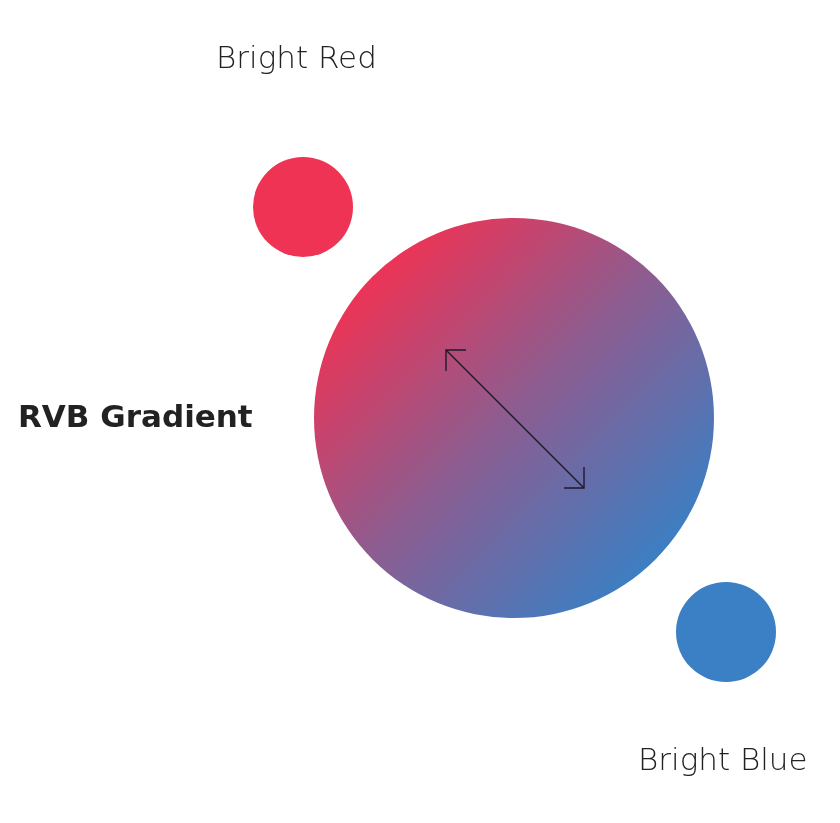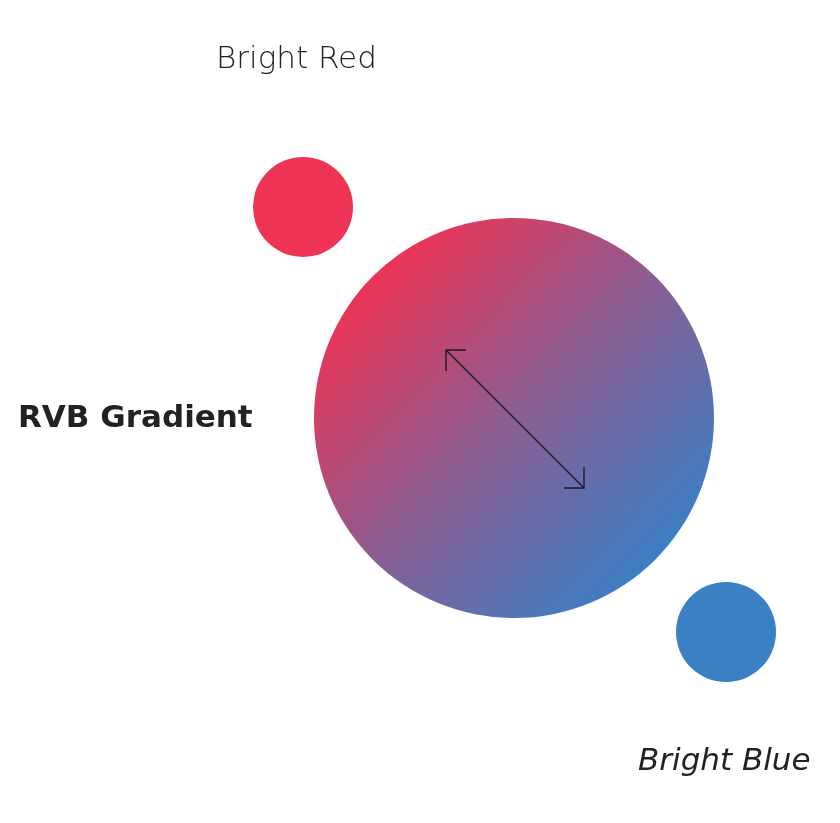--- a/index.html
+++ b/index.html
@@ -35,13 +35,13 @@
 <svg class="arrow" width="840" height="823">
   <g stroke="#1e1a2a" stroke-width="1.4" fill="none">
     <line x1="446" y1="350" x2="584" y2="488"></line>
     <polyline points="446,371 446,350 466,350"></polyline>
     <polyline points="564,488 584,488 584,467"></polyline>
   </g>
 </svg>
 
 <div class="dot" style="left:676px; top:582px; width:100px; height:100px; background:#3b7fc4;"></div>
 
-<div class="label" style="left:638px; top:744px;font-style:italic;">Bright Blue</div>
+<div class="label" style="left:638px; top:744px;">Bright Blue</div>
 
 </body></html>

